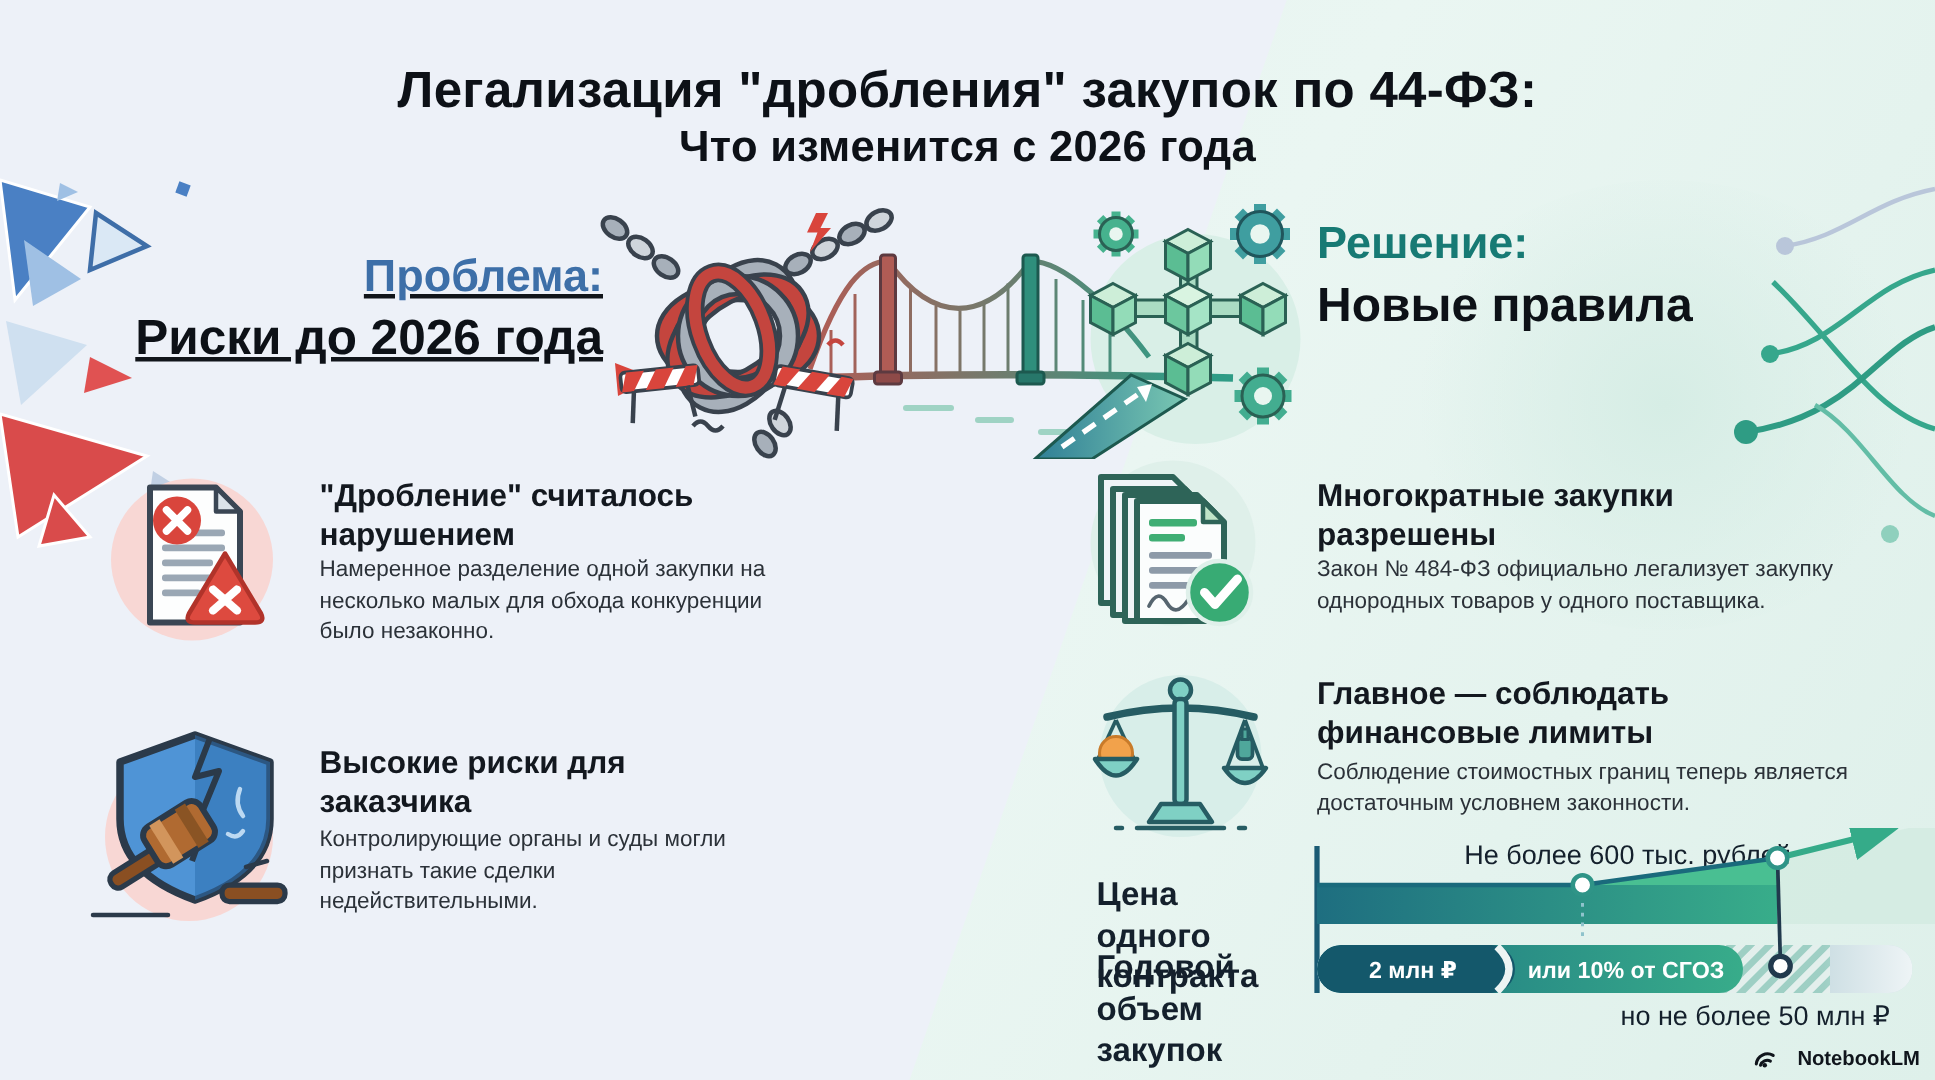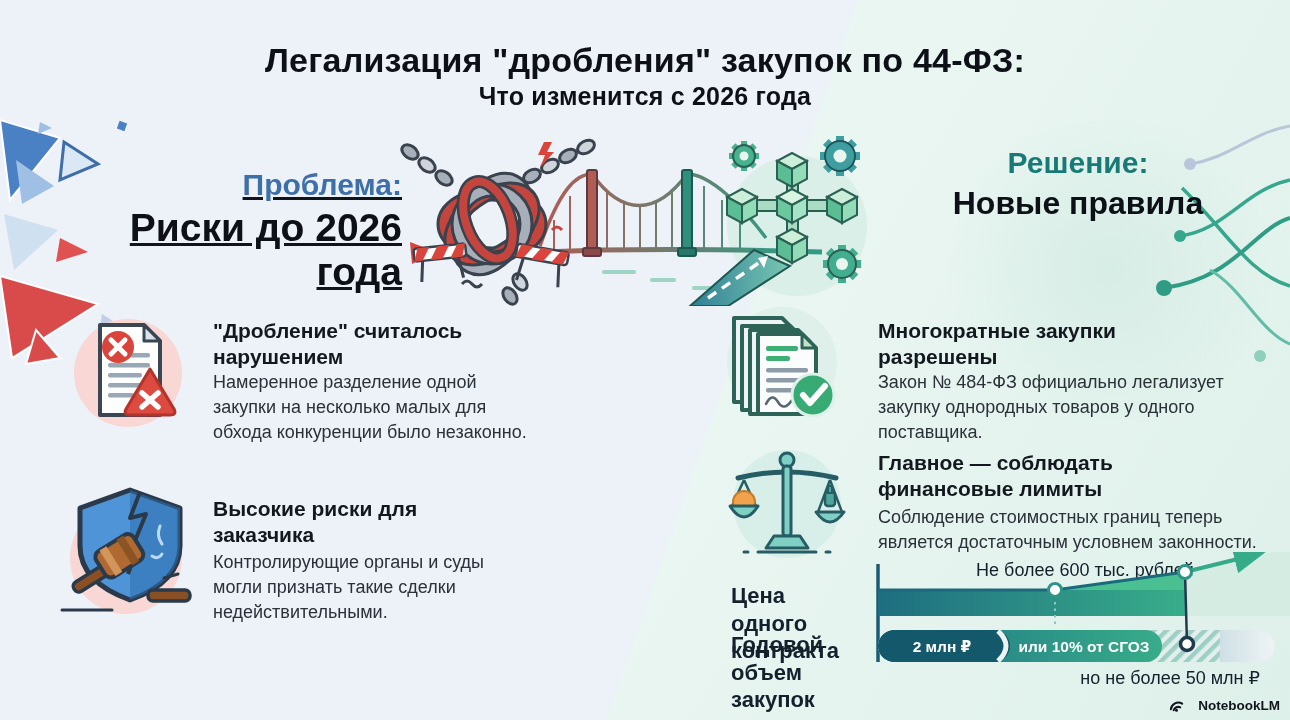--- a/index.html
+++ b/index.html
@@ -4,29 +4,29 @@
 <style>
   html,body{margin:0;padding:0;}
   .page{position:relative;width:1290px;height:720px;overflow:hidden;
     font-family:"Liberation Sans","DejaVu Sans",sans-serif;background:#edf1f8;color:#11151a;}
   .bg-right{position:absolute;inset:0;background:linear-gradient(120deg,#e2f1ed 0%,#eaf6f2 55%,#def0ea 100%);
     clip-path:polygon(66.5% 0,100% 0,100% 100%,47% 100%);}
   .bg-glow{position:absolute;left:930px;top:120px;width:360px;height:300px;border-radius:50%;
     background:radial-gradient(circle,#d6ede5 0%,rgba(214,237,229,0) 70%);}
   .abs{position:absolute;}
   .main-title{left:0;top:40px;width:1290px;text-align:center;font-weight:700;font-size:34px;line-height:1.22;color:#0d1117;letter-spacing:.2px;}
-  .main-title .t2{font-size:25px;}
+  .main-title .t2{font-size:29px;}
   .problem-block{left:58px;top:168px;width:344px;text-align:right;text-decoration:underline;}
   .problem-label{font-size:30px;font-weight:700;color:#3d6fa8;}
-  .problem-heading{font-size:39px;font-weight:700;color:#0d1117;margin-top:4px;}
-  .solution-block{left:878px;top:146px;width:400px;text-align:center;}
+  .problem-heading{font-size:33px;font-weight:700;color:#0d1117;margin-top:4px;}
+  .solution-block{left:878px;top:146px;width:400px;text-align:left;}
   .solution-label{font-size:30px;font-weight:700;color:#177a74;}
   .solution-heading{font-size:32px;font-weight:700;color:#0d1117;line-height:1.2;margin-top:4px;}
   .item-title{font-size:21px;font-weight:700;line-height:1.22;color:#13181f;}
-  .item-body{font-size:18px;line-height:1.38;color:#2b3138;}
+  .item-body{font-size:15px;line-height:1.38;color:#2b3138;}
   .chart-label{font-size:22px;font-weight:700;line-height:1.25;color:#14202c;}
   .chart-note{font-size:18px;font-weight:400;color:#14202c;}
   .watermark{right:10px;top:698px;display:flex;align-items:center;gap:14px;}
   .watermark span{font-size:13.5px;font-weight:600;color:#10151c;}
   svg text{font-family:"Liberation Sans","DejaVu Sans",sans-serif;}
 </style>
 </head>
 <body>
 
 <div class="page">

